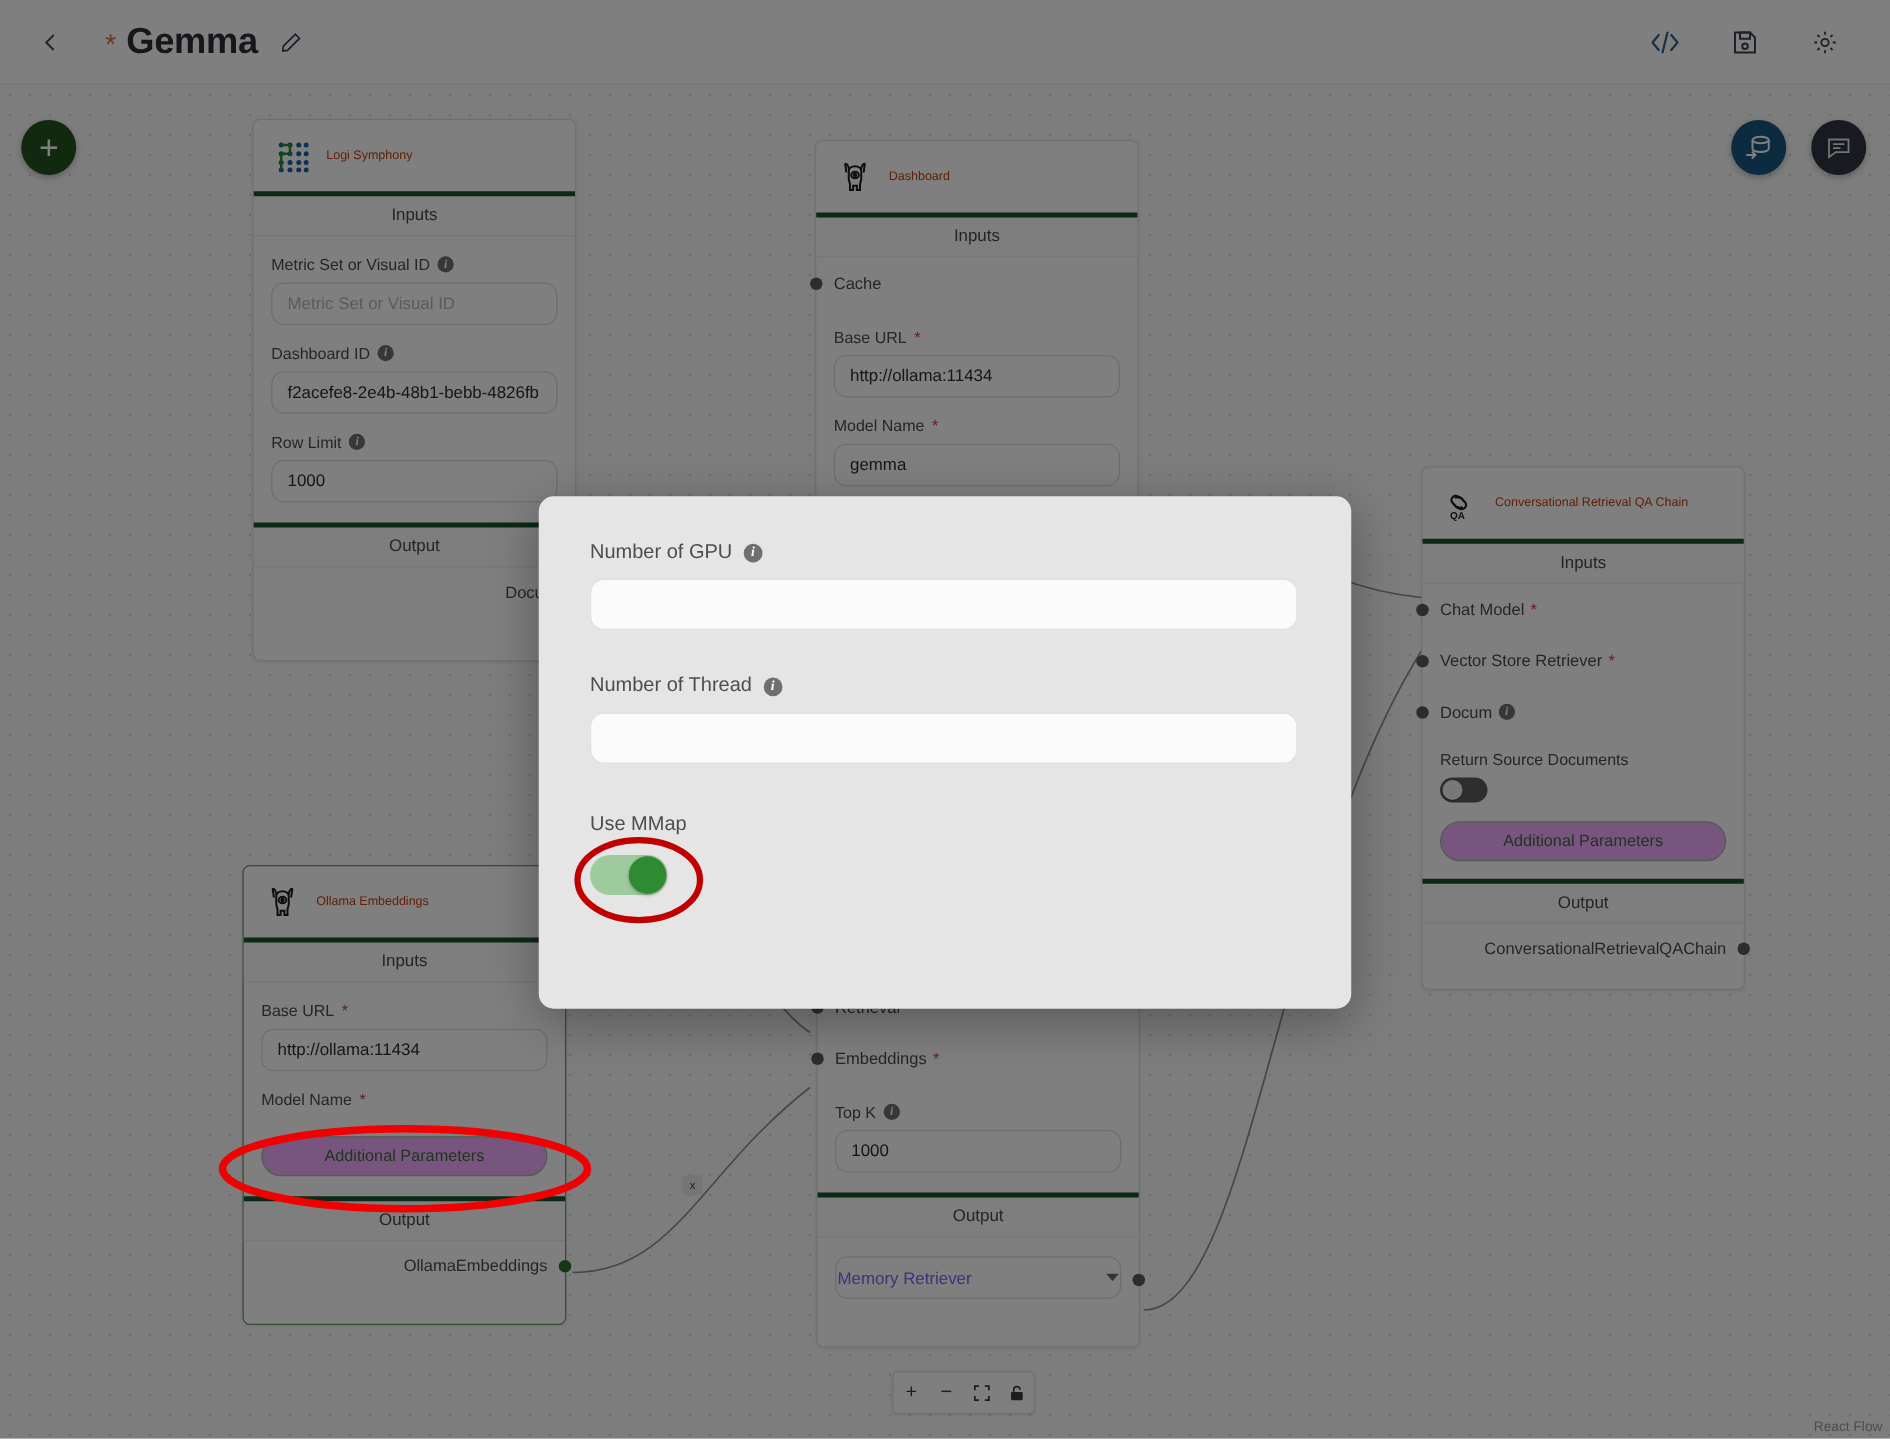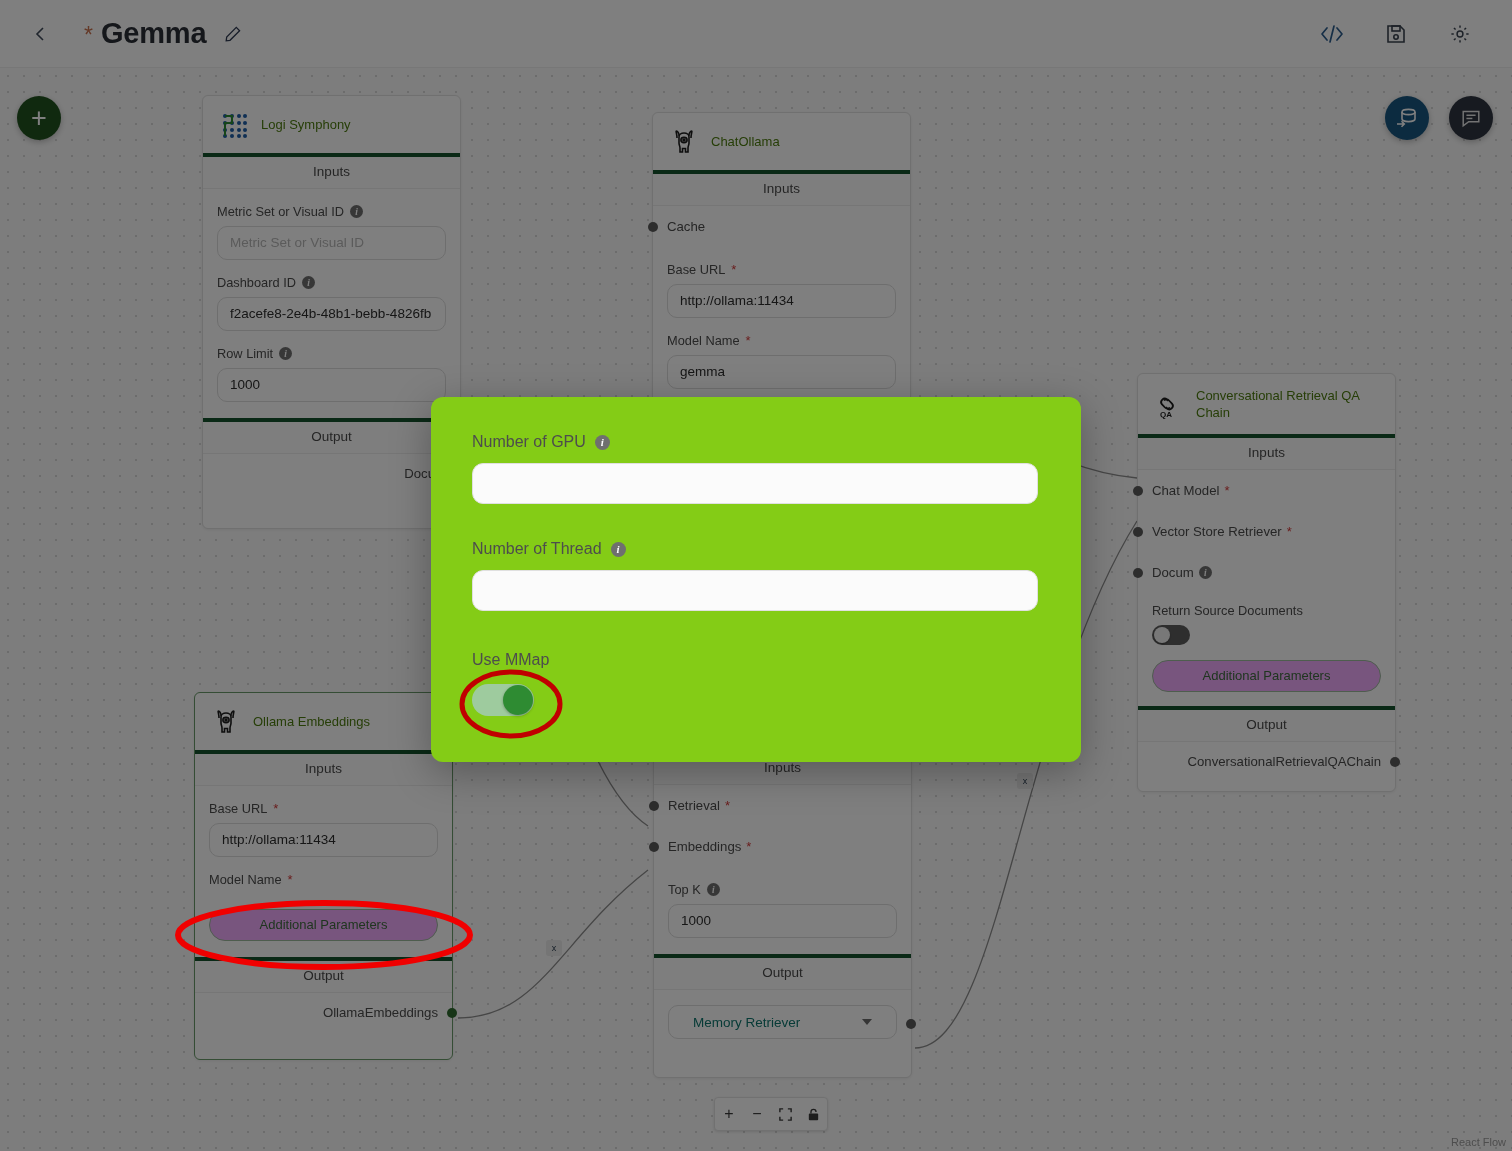--- a/index.html
+++ b/index.html
@@ -79,21 +79,21 @@
   .node-head {
     display: flex; align-items: center;
     padding: 14px 16px 13px 16px;
   }
   .node-icon {
     width: 30px; height: 30px; flex: 0 0 30px;
     display: flex; align-items: center; justify-content: center;
     margin-right: 12px;
   }
   .node-title {
-    font-size: 13px; color: #4d7c0f; line-height: 1.28;
+    font-size: 10px; color: #c2410c; line-height: 1.28;
   }
   .section-label {
     text-align: center; font-size: 13.5px; color: #4a4a4a;
     padding: 7px 0 9px 0;
     border-top: 4px solid #14532d;
     border-bottom: 1px solid #ededed;
     background: #fcfcfc;
   }
   .node-body { padding: 0 14px 10px 14px; }
   .field { padding-top: 15px; }
@@ -148,21 +148,21 @@
   .toggle.off .knob { left: 2px; background: #f1f1f1; }
   .btn-outline {
     display: block; width: 100%; height: 32px; line-height: 30px;
     text-align: center; border: 1px solid #9dba9d; border-radius: 16px;
     color: #3f6b3f; font-size: 13px; background: #f0abfc; cursor: pointer;
   }
   .select-box {
     width: 100%; height: 34px;
     border: 1px solid #dcdcdc; border-radius: 10px; background: #fff;
     display: flex; align-items: center; justify-content: space-between;
-    padding: 0 24px; font-size: 13.5px; color: #0f766e; cursor: pointer; text-align: center;
+    padding: 0 1px; font-size: 13.5px; color: #8b5cf6; cursor: pointer; text-align: center;
   }
   .caret { width: 0; height: 0; border-left: 5px solid transparent;
            border-right: 5px solid transparent; border-top: 6px solid #6b6b6b; }
 
   
   .fab {
     position: absolute; border-radius: 50%;
     display: flex; align-items: center; justify-content: center;
     cursor: pointer; box-shadow: 0 2px 6px rgba(0,0,0,.25);
   }
@@ -200,22 +200,22 @@
 
   
   #overlay {
     position: absolute; left: 0; top: 0; width: 1512px; height: 1151px;
     background: rgba(0,0,0,.5); z-index: 40;
   }
 
   
   #modal {
     position: absolute; left: 431px; top: 397px;
-    width: 650px; height: 365px;
-    background: #84cc16; border-radius: 12px; z-index: 50;
+    width: 650px; height: 410px;
+    background: #e5e5e5; border-radius: 12px; z-index: 50;
     box-shadow: 0 10px 40px rgba(0,0,0,.3);
   }
   .m-field { position: absolute; left: 41px; width: 566px; }
   .m-label {
     font-size: 16px; color: #4d4d4d;
     display: flex; align-items: center; gap: 9px; margin-bottom: 12px;
   }
   .m-label .info-dot { width: 15px; height: 15px; font-size: 11px; }
   .m-input {
     width: 566px; height: 41px;
@@ -358,21 +358,21 @@
       <div class="node-head">
         <div class="node-icon">
           <svg width="24" height="26" viewBox="0 0 24 26" fill="none" stroke="#1d1d1d" stroke-width="1.6">
             <path d="M5 9C5 5 3.5 2 4.5 2S7 4 7.2 7"></path>
             <path d="M19 9c0-4 1.5-7 .5-7S17 4 16.8 7"></path>
             <path d="M7 8c0-2.4 2.2-4 5-4s5 1.6 5 4v6c0 2-1 3-1 5v4h-2.5v-3.5h-3V23H8v-4c0-2-1-3-1-5z"></path>
             <ellipse cx="12" cy="11" rx="3.1" ry="2.6"></ellipse>
             <circle cx="12" cy="11" r="1" fill="#1d1d1d"></circle>
           </svg>
         </div>
-        <div class="node-title">ChatOllama</div>
+        <div class="node-title">Dashboard</div>
       </div>
       <div class="section-label">Inputs</div>
       <div class="node-body">
         <div class="anchor-row">
           <span class="handle"></span>
           <span>Cache</span>
         </div>
         <div class="field">
           <div class="field-label">
             <span>Base URL</span>

